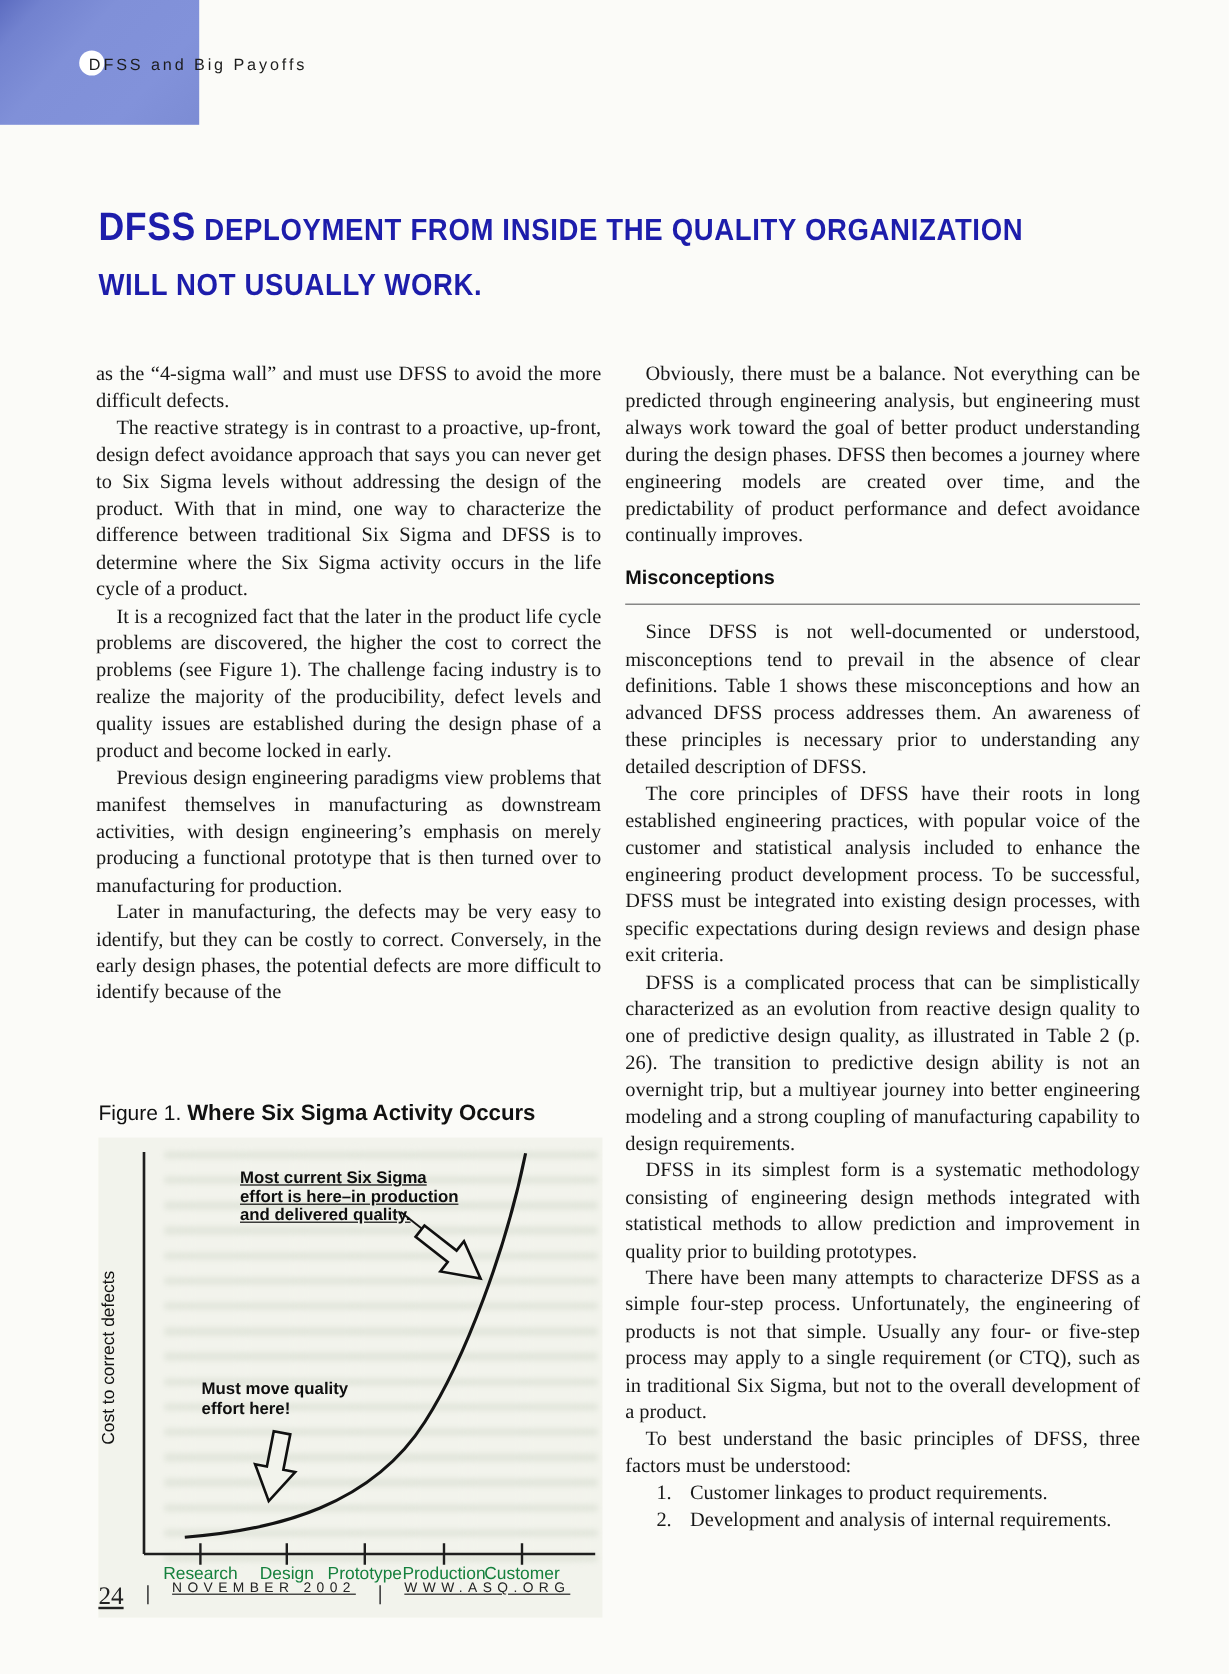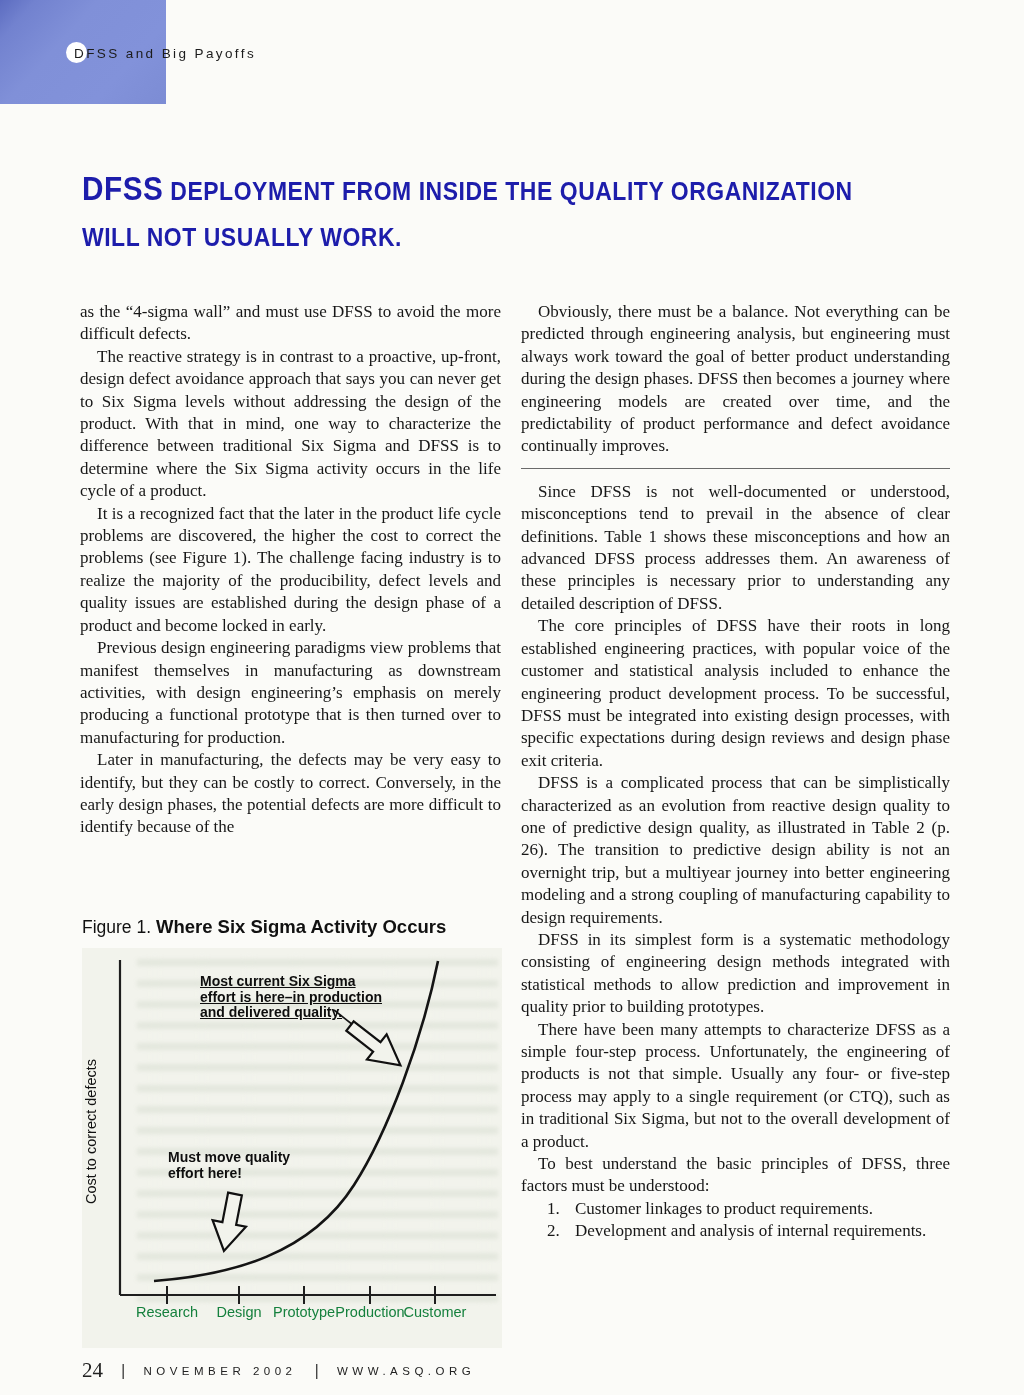--- a/index.html
+++ b/index.html
@@ -163,26 +163,27 @@
   }
   .xl-0 { left: 85px; }
   .xl-1 { left: 157px; }
   .xl-2 { left: 222px; }
   .xl-3 { left: 288px; }
   .xl-4 { left: 353px; }
 
   
   .footer {
     position: absolute;
-    left: 82px; top: 1358px;
+    left: 82px; top: 1318px;
     display: flex;
-    align-items: center;
+    align-items: flex-start;
     gap: 18px;
     font-family: "Liberation Sans", sans-serif;
     color: #222;
+    text-decoration: underline;
   }
   .footer .page-num {
     font-family: "Liberation Serif", serif;
     font-size: 21px;
   }
   .footer .f-div { font-size: 17px; font-weight: 300; color: #444; }
   .footer .f-item { font-size: 11.5px; letter-spacing: 4.5px; }
 </style>
 </head>
 <body>
@@ -201,20 +202,21 @@
   <div class="col col-left">
     <p class="noindent">as the “4-sigma wall” and must use DFSS to avoid the more difficult defects.</p>
     <p>The reactive strategy is in contrast to a proactive, up-front, design defect avoidance approach that says you can never get to Six Sigma levels without addressing the design of the product. With that in mind, one way to characterize the difference between traditional Six Sigma and DFSS is to determine where the Six Sigma activity occurs in the life cycle of a product.</p>
     <p>It is a recognized fact that the later in the product life cycle problems are discovered, the higher the cost to correct the problems (see Figure 1). The challenge facing industry is to realize the majority of the producibility, defect levels and quality issues are established during the design phase of a product and become locked in early.</p>
     <p>Previous design engineering paradigms view problems that manifest themselves in manufacturing as downstream activities, with design engineering’s emphasis on merely producing a functional prototype that is then turned over to manufacturing for production.</p>
     <p>Later in manufacturing, the defects may be very easy to identify, but they can be costly to correct. Conversely, in the early design phases, the potential defects are more difficult to identify because of the</p>
   </div>
 
   <div class="col col-right">
     <p>Obviously, there must be a balance. Not everything can be predicted through engineering analysis, but engineering must always work toward the goal of better product understanding during the design phases. DFSS then becomes a journey where engineering models are created over time, and the predictability of product performance and defect avoidance continually improves.</p>
+    <h3 class="subhead">Misconceptions</h3>
     <hr class="subhead-rule">
     <p>Since DFSS is not well-documented or understood, misconceptions tend to prevail in the absence of clear definitions. Table 1 shows these misconceptions and how an advanced DFSS process addresses them. An awareness of these principles is necessary prior to understanding any detailed description of DFSS.</p>
     <p>The core principles of DFSS have their roots in long established engineering practices, with popular voice of the customer and statistical analysis included to enhance the engineering product development process. To be successful, DFSS must be integrated into existing design processes, with specific expectations during design reviews and design phase exit criteria.</p>
     <p>DFSS is a complicated process that can be simplistically characterized as an evolution from reactive design quality to one of predictive design quality, as illustrated in Table 2 (p. 26). The transition to predictive design ability is not an overnight trip, but a multiyear journey into better engineering modeling and a strong coupling of manufacturing capability to design requirements.</p>
     <p>DFSS in its simplest form is a systematic methodology consisting of engineering design methods integrated with statistical methods to allow prediction and improvement in quality prior to building prototypes.</p>
     <p>There have been many attempts to characterize DFSS as a simple four-step process. Unfortunately, the engineering of products is not that simple. Usually any four- or five-step process may apply to a single requirement (or CTQ), such as in traditional Six Sigma, but not to the overall development of a product.</p>
     <p>To best understand the basic principles of DFSS, three factors must be understood:</p>
     <div class="list-item">
       <span class="li-num">1.</span>
       <span class="li-text">Customer linkages to product requirements.</span>

